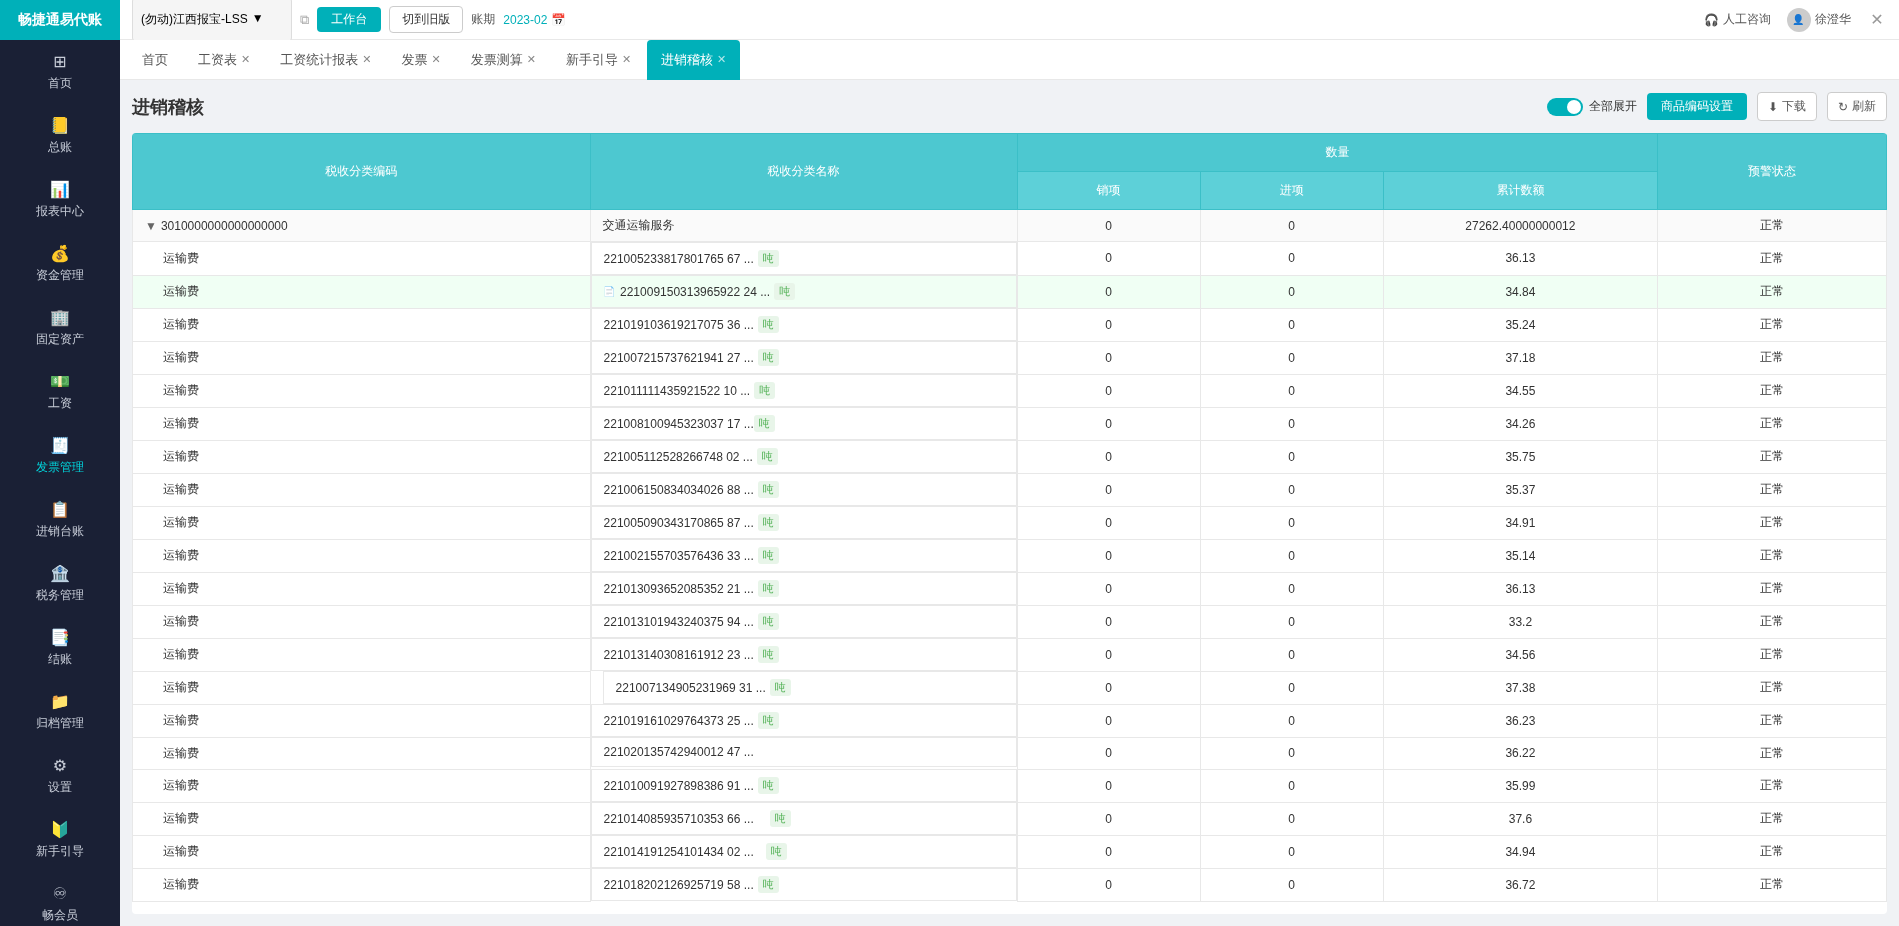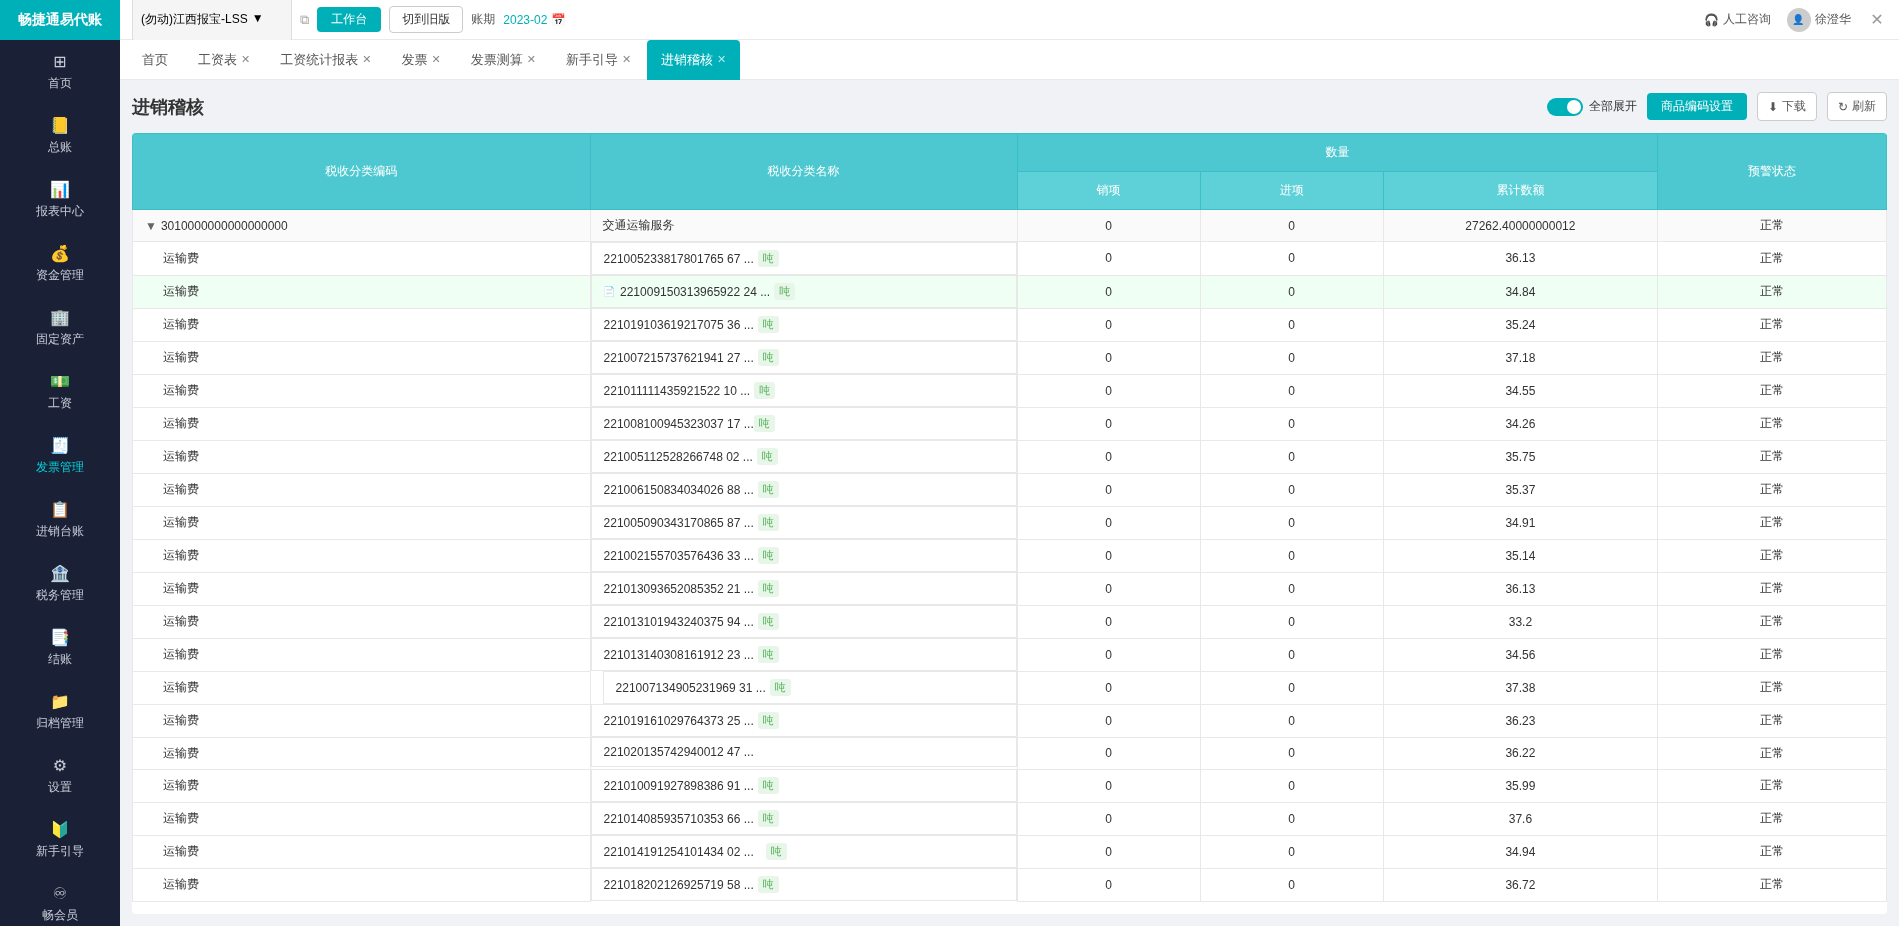--- a/index.html
+++ b/index.html
@@ -696,21 +696,21 @@
           <span>221010091927898386 91 ...</span>
           <span style="background:#e8f5e9;color:#4caf50;border-radius:3px;padding:1px 5px;font-size:11px;">吨</span>
         </td>
         <td>0</td>
         <td>0</td>
         <td>35.99</td>
         <td class="status-normal">正常</td>
       </tr>
               <tr>
         <td class="name-cell" style="padding-left:30px;">运输费</td>
-        <td class="name-cell" style="display:flex;align-items:center;gap:4px;">
+        <td class="name-cell" style="display:flex;align-items:center;gap:16px;">
 
           <span>221014085935710353 66 ...</span>
           <span style="background:#e8f5e9;color:#4caf50;border-radius:3px;padding:1px 5px;font-size:11px;">吨</span>
         </td>
         <td>0</td>
         <td>0</td>
         <td>37.6</td>
         <td class="status-normal">正常</td>
       </tr>
               <tr>

